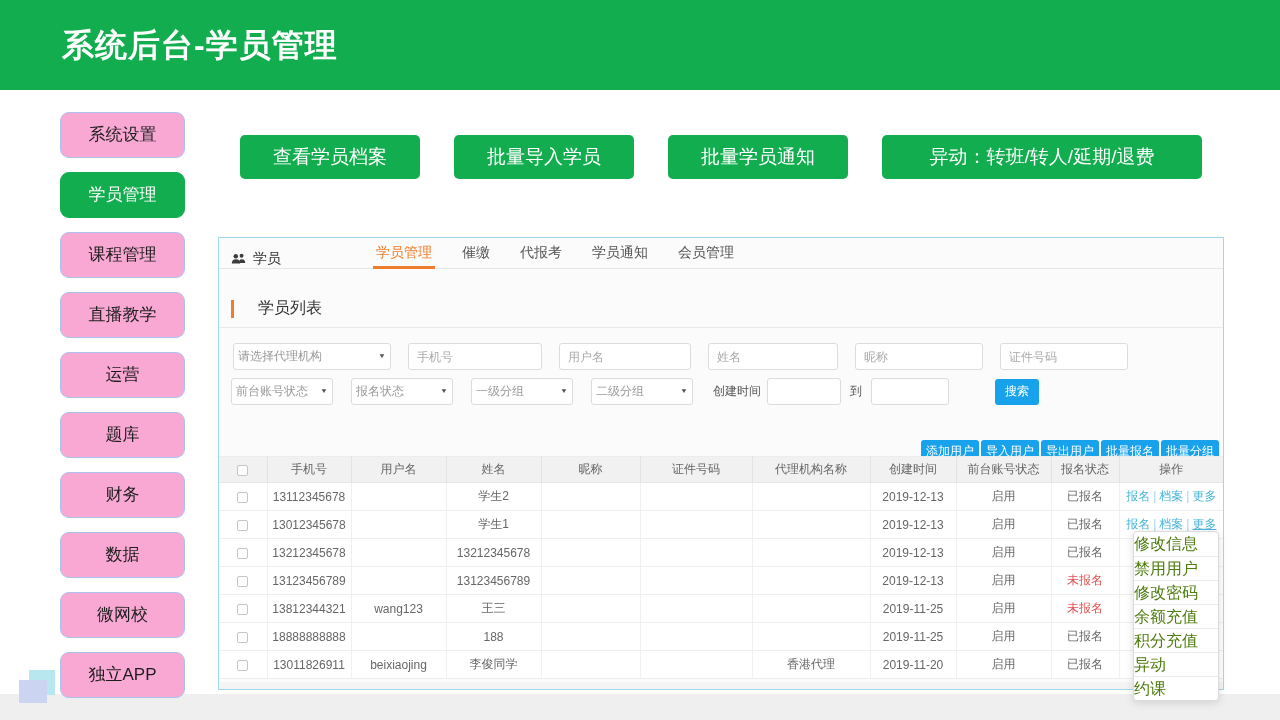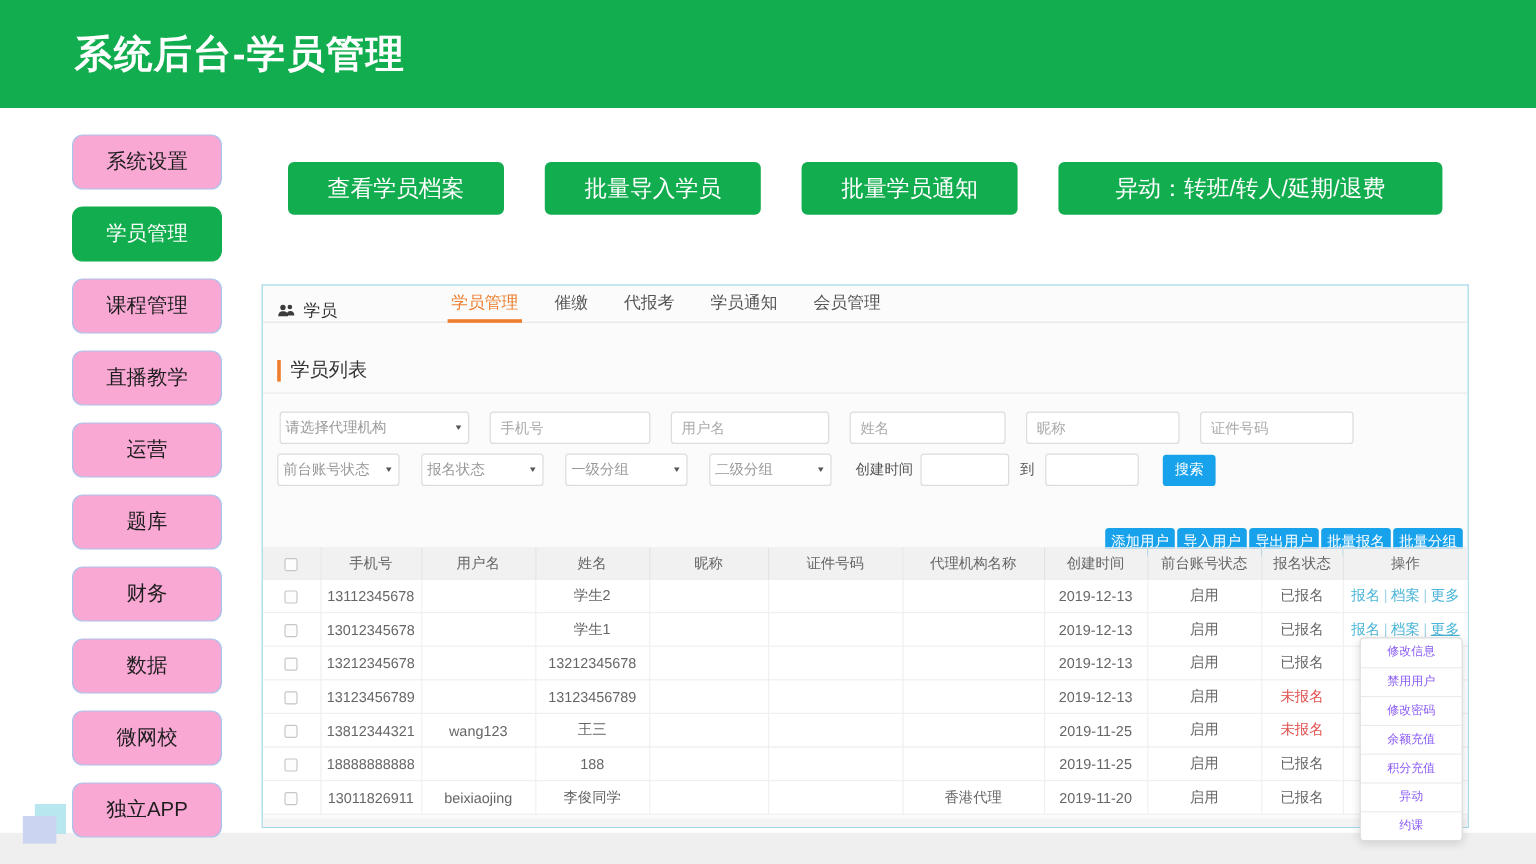--- a/index.html
+++ b/index.html
@@ -35,21 +35,21 @@
   .panel{position:absolute;left:218px;top:237px;width:1006px;height:453px;background:#fbfbfb;
     border:1px solid #a2d7e9;z-index:2}
 
   .tabbar{position:relative;height:31px;border-bottom:1px solid #e6e6e6}
   .module{position:absolute;left:12px;top:0;height:30px;display:flex;align-items:flex-end;gap:6px;
     font-size:14px;color:#333}
   .tabs{position:absolute;left:154px;top:0;height:31px;display:flex;gap:24px}
   .tab{height:31px;line-height:29px;padding:0 3px;font-size:14px;color:#555;cursor:pointer}
   .tab.active{color:var(--orange);border-bottom:3px solid var(--orange)}
 
-  .section-title{position:absolute;top:60px;left:12px;display:flex;align-items:center;gap:8px;
+  .section-title{position:absolute;top:60px;left:12px;display:flex;align-items:center;gap:24px;
     font-size:16px;color:#333}
   .section-title .bar{width:3px;height:18px;background:var(--orange)}
   .section-divider{position:absolute;top:89px;left:0;width:100%;height:1px;background:#e9e9e9}
 
   .filters1{position:absolute;top:105px;left:14px;display:flex;gap:17px}
   .filters1 > :nth-child(1){width:158px}
   .filters1 > :nth-child(2){width:134px}
   .filters1 > :nth-child(3){width:132px}
   .filters1 > :nth-child(4){width:130px}
   .filters1 > :nth-child(5){width:128px}
@@ -63,21 +63,21 @@
     font-size:12px;color:#999;cursor:pointer}
   .sel .arr{font-size:8px;color:#555;transform:scaleY(.8)}
   input.flt{height:27px;border:1px solid #dcdcdc;border-radius:3px;padding:0 8px;
     font-size:12px;color:#333;font-family:inherit;background:#fff;outline:none}
   input::placeholder{color:#aaa}
 
   .date-label{font-size:12px;color:#555;margin:0 6px 0 2px;white-space:nowrap}
   .to-label{font-size:12px;color:#555;margin:0 9px;white-space:nowrap}
   .date-input{width:74px}
   .date-input2{width:78px}
-  .search-btn{margin-left:20px;width:44px;height:26px;border:none;border-radius:3px;
+  .search-btn{margin-left:46px;width:44px;height:26px;border:none;border-radius:3px;
     background:var(--blue);color:#fff;font-size:12px;font-family:inherit;cursor:pointer}
 
   .table-actions{position:absolute;top:202px;right:4px;display:flex;gap:2px}
   .ta-btn{width:58px;height:23px;border:none;border-radius:3px;background:var(--blue);
     color:#fff;font-size:12px;font-family:inherit;cursor:pointer;padding:0}
 
   table.grid{position:absolute;top:218px;left:0;width:1004px;border-collapse:collapse;
     table-layout:fixed;font-size:12px;color:#666}
   .grid th{height:26px;background:#f1f1f1;font-weight:normal;color:#666;text-align:center;
     border-right:1px solid #e3e3e3;border-bottom:1px solid #e7e7e7;border-top:1px solid #ededed;
@@ -94,21 +94,21 @@
   .op-link{color:var(--cyan);cursor:pointer}
   .op-link.underline{text-decoration:underline}
   .op-sep{color:#9fd4e6;margin:0 3px}
   .red{color:var(--red)}
 
   .table-footer{position:absolute;top:444px;left:0;width:1004px;height:7px;background:#f4f4f4}
 
   .context-menu{position:absolute;left:1133px;top:531px;width:86px;background:#fff;
     border:1px solid #dcdcdc;border-radius:4px;box-shadow:0 2px 8px rgba(0,0,0,.13);
     z-index:10;overflow:hidden}
-  .menu-item{height:24px;line-height:24px;text-align:center;font-size:10px;color:#8b5cf6;cursor:pointer}
+  .menu-item{height:24px;line-height:24px;font-size:16px;color:#4d7c0f;cursor:pointer}
   .menu-item + .menu-item{border-top:1px solid #ebebeb}
 </style>
 </head>
 <body>
 
 <div class="bottom-strip"></div>
 <div class="deco-cyan"></div>
 <div class="deco-lav"></div>
 
 <header class="topbar">

